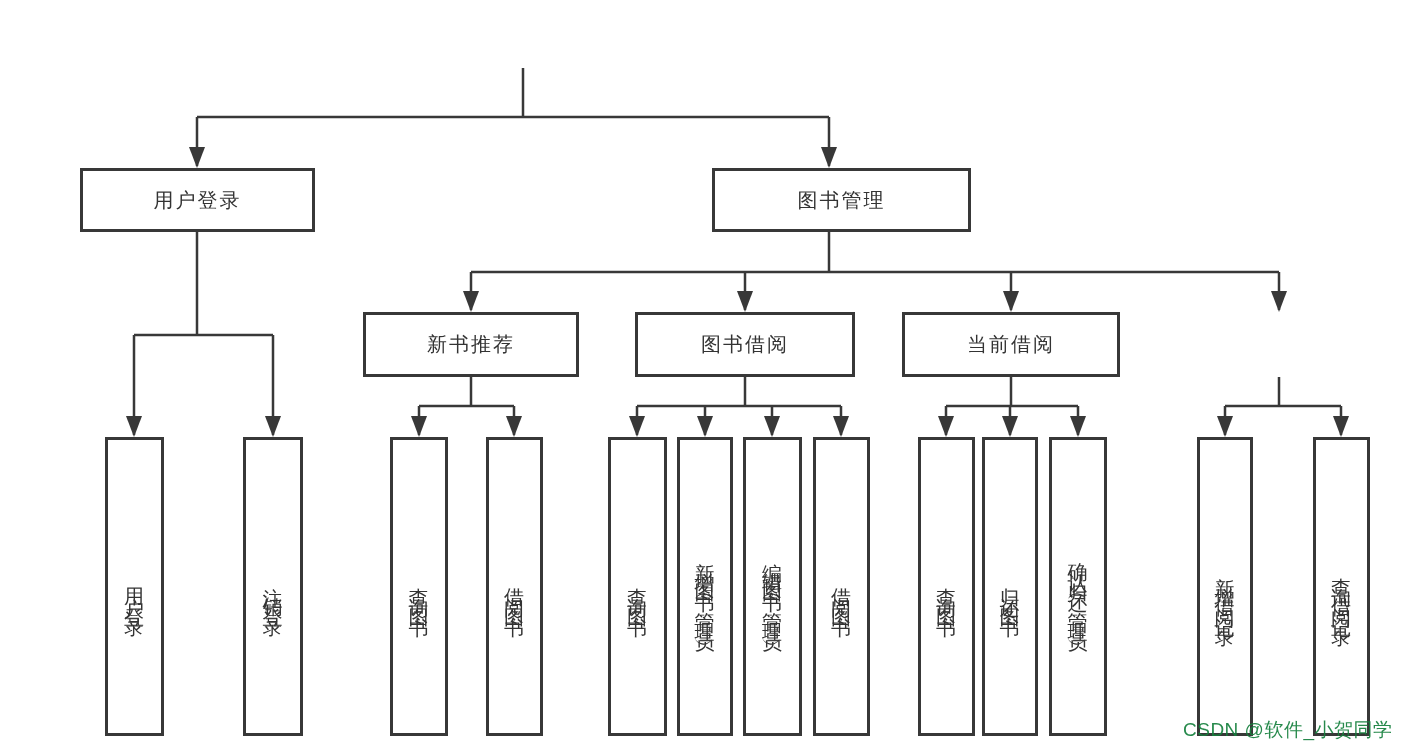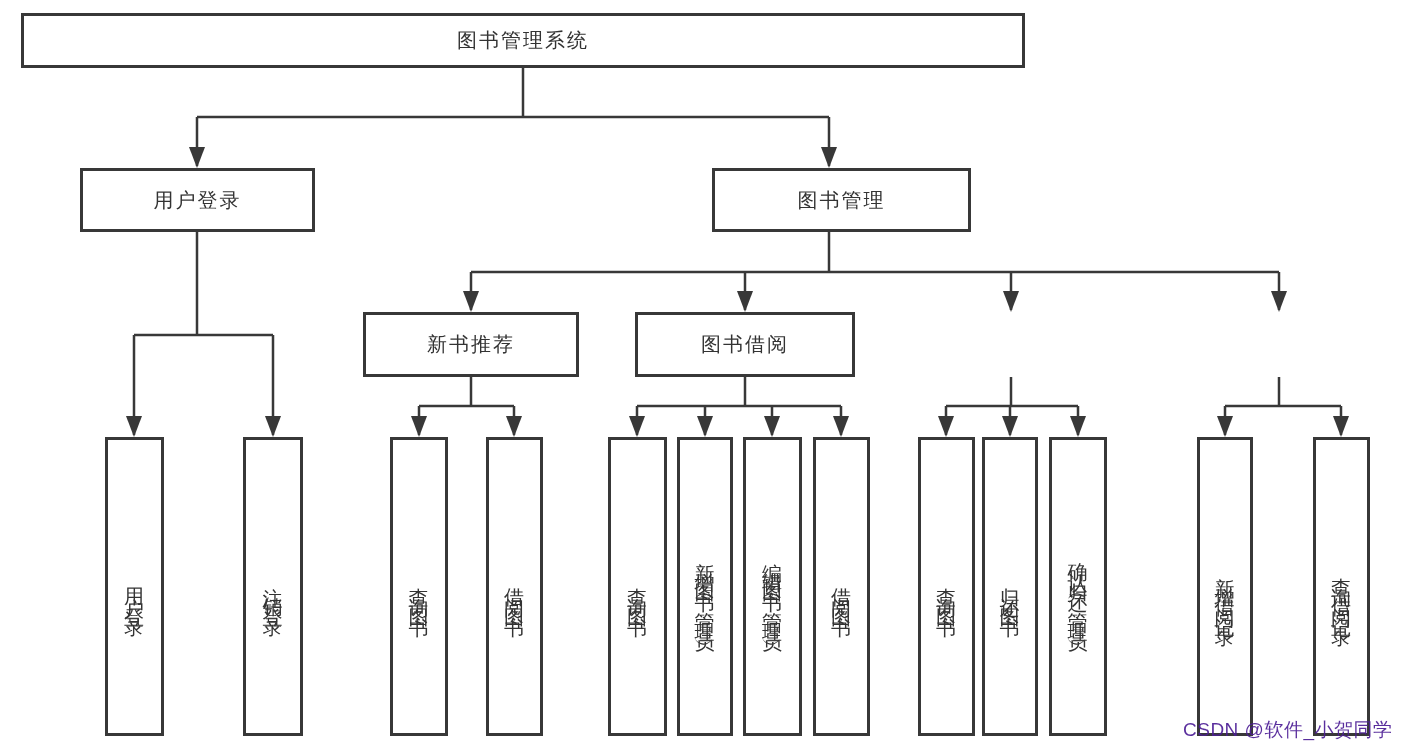--- a/index.html
+++ b/index.html
@@ -37,21 +37,21 @@
   .n-bba{left:677px;width:56px;}
   .n-bbe{left:743px;width:59px;}
   .n-bbb{left:813px;width:57px;}
   .n-cbq{left:918px;width:57px;}
   .n-cbr{left:982px;width:56px;}
   .n-cbc{left:1049px;width:58px;}
   .n-bra{left:1197px;width:56px;}
   .n-brq{left:1313px;width:57px;}
   .watermark{
     position:absolute;left:1183px;top:717px;z-index:6;
-    font-size:19px;color:#4c1d95;letter-spacing:0.5px;
+    font-size:19px;color:#15803d;letter-spacing:0.5px;
     white-space:nowrap;opacity:0.92;
   }
 </style>
 </head>
 <body>
 
 <div class="stage">
 
   <svg class="wires" width="1405" height="747" viewBox="0 0 1405 747" xmlns="http://www.w3.org/2000/svg">
 
@@ -85,27 +85,27 @@
     <polygon class="arrow" points="705,437 697,416 713,416"></polygon>
     <polygon class="arrow" points="772,437 764,416 780,416"></polygon>
     <polygon class="arrow" points="841,437 833,416 849,416"></polygon>
     <polygon class="arrow" points="946,437 938,416 954,416"></polygon>
     <polygon class="arrow" points="1010,437 1002,416 1018,416"></polygon>
     <polygon class="arrow" points="1078,437 1070,416 1086,416"></polygon>
     <polygon class="arrow" points="1225,437 1217,416 1233,416"></polygon>
     <polygon class="arrow" points="1341,437 1333,416 1349,416"></polygon>
   </svg>
 
-  <div class="box h n-root">图书管理系统</div>
 
   <div class="box h n-ulogin">用户登录</div>
   <div class="box h n-bmgmt">图书管理</div>
 
   <div class="box h n-bborrow">图书借阅</div>
   <div class="box h n-nbrec">新书推荐</div>
+  <div class="box h n-cborrow">当前借阅</div>
 
   <div class="box v leaf n-ul">用户登录</div>
   <div class="box v leaf n-lo">注销登录</div>
 
   <div class="box v leaf n-nbq">查询图书</div>
   <div class="box v leaf n-nbb">借阅图书</div>
 
   <div class="box v leaf n-bbq">查询图书</div>
   <div class="box v leaf n-bba">新增图书（管理员）</div>
   <div class="box v leaf n-bbe">编辑图书（管理员）</div>

